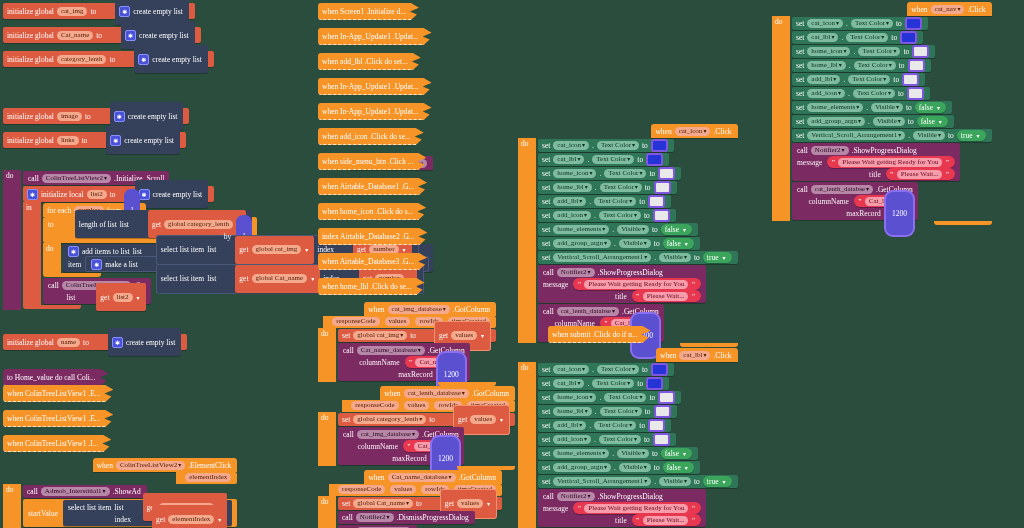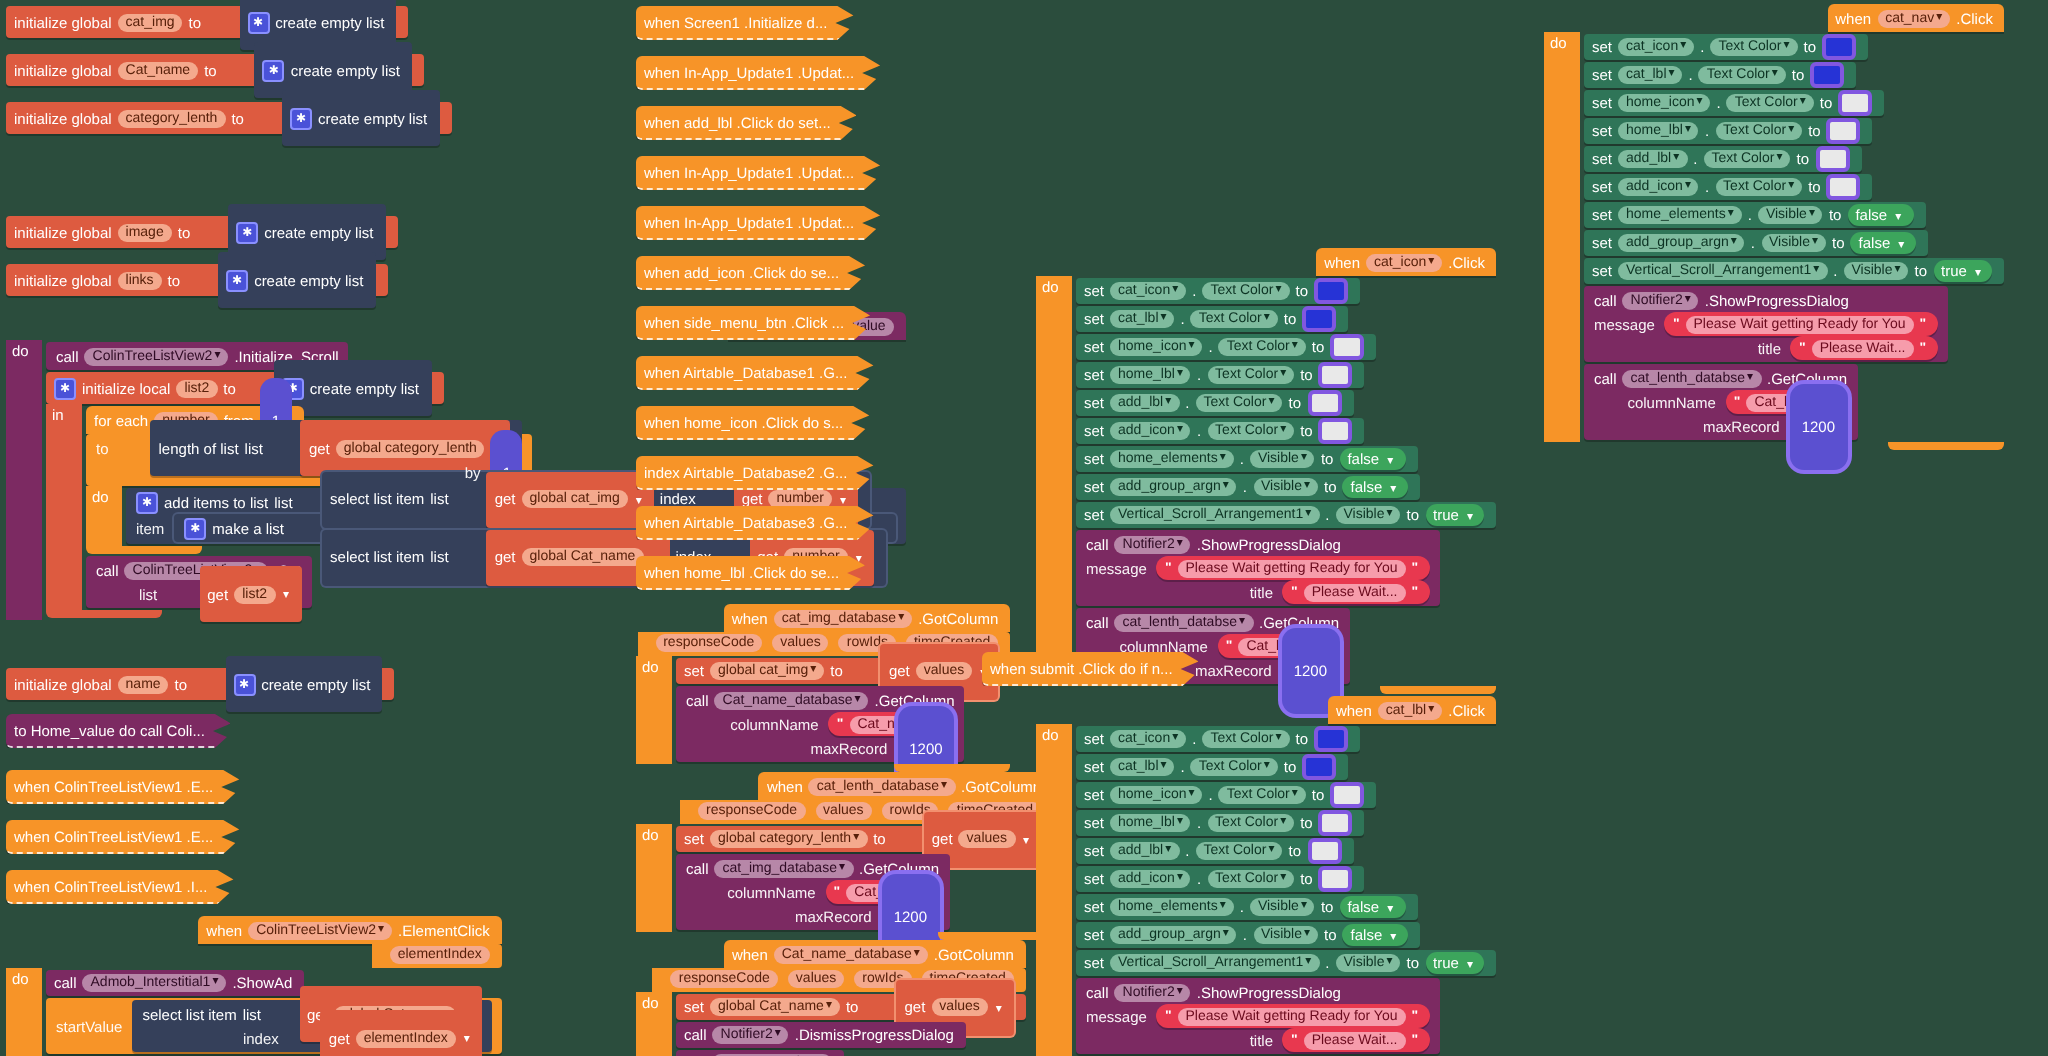--- a/index.html
+++ b/index.html
@@ -1,17 +1,17 @@
 <!DOCTYPE html>
 <html><head>
 <meta charset="utf-8">
 <style>
   html,body{margin:0;padding:0}
   .ws{position:relative;width:1024px;height:528px;background:#2b4d3d;overflow:hidden;
-      font-family:Liberation Sans, sans-serif;-webkit-font-smoothing:antialiased}
+      font-family:Liberation Serif, serif;-webkit-font-smoothing:antialiased}
   .stack{position:absolute;display:flex;flex-direction:column;align-items:flex-end}
   .stack2{display:flex;flex-direction:column;align-items:flex-start}
   .vlist{position:absolute;display:flex;flex-direction:column;gap:8px;align-items:flex-start}
   .blk{display:inline-flex;align-items:center;gap:3px;padding:0 6px 0 4px;height:13px;border-radius:2px;
        color:#fff;font-size:7.5px;white-space:nowrap;width:fit-content;box-shadow:0 1px 0 rgba(0,0,0,.25)}
   .hdr{height:14px;border-radius:3px 3px 0 0}
   .toprow{height:16px}
   .inner{height:28px;margin-left:16px}
   .col{flex-direction:column;align-items:stretch;gap:0;padding:1px 5px;height:auto}
   .line{display:flex;align-items:center;gap:3px;height:12px}
@@ -243,21 +243,21 @@
       <span>initialize global</span>
       <span class="pill">name</span>
       <span>to</span>
       <span class="blk navy inner">
         <span class="micon">✱</span>
         <span>create empty list</span>
       </span>
     </div>
   </div>
 
-  <div class="stack" style="left:3px;top:357px">
+  <div class="stack" style="left:3px;top:369px">
     <div class="blk purple collapsed">to Home_value do call Coli...</div>
   </div>
   <div class="vlist" style="left:3px;top:385px">
 
       <div class="blk orange collapsed">when ColinTreeListView1 .E...</div>
 
       <div class="blk orange collapsed">when ColinTreeListView1 .E...</div>
 
       <div class="blk orange collapsed">when ColinTreeListView1 .I...</div>
     </div>
@@ -605,21 +605,21 @@
           <div class="line argline">
             <span class="argname">maxRecord</span>
             <span class="blk math sel">1200</span>
           </div>
         </div>
       </div>
     </div>
     <div class="foot bg-o"></div>
   </div>
 
-  <div class="stack" style="left:491px;top:326px">
+  <div class="stack" style="left:548px;top:326px">
     <div class="blk orange collapsed">when submit .Click do if n...</div>
   </div>
 
   <div class="stack" style="left:518px;top:348px">
     <div class="blk orange hdr">
       <span>when</span>
       <span class="pill drop">cat_lbl</span>
       <span>.Click</span>
     </div>
     <div class="body">

